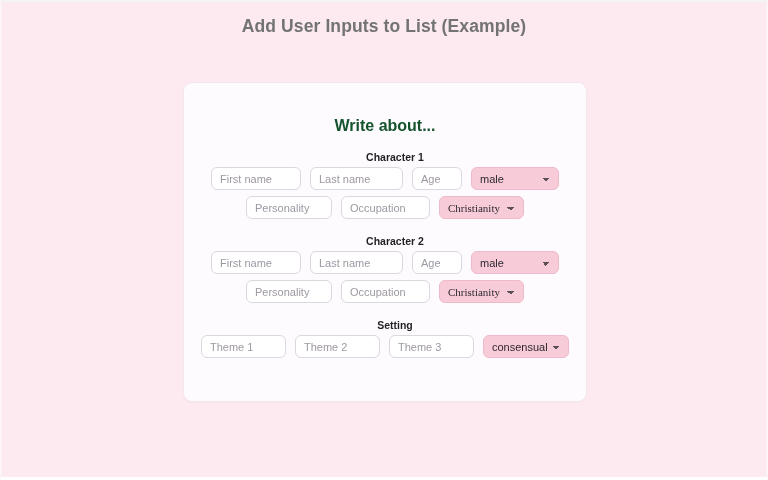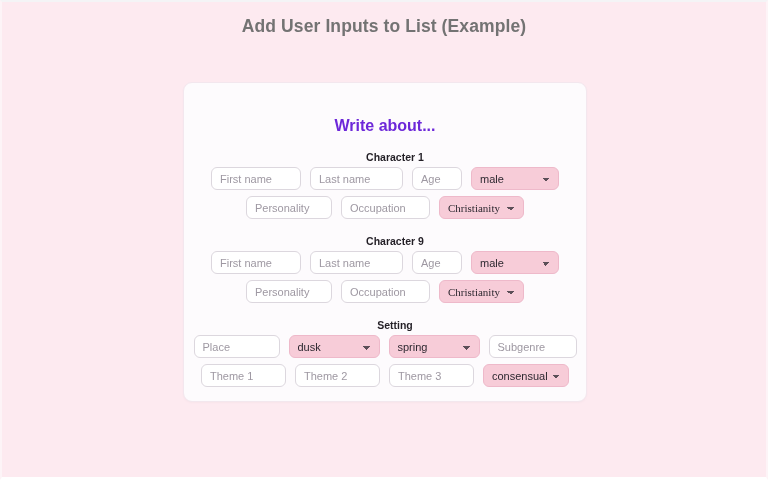--- a/index.html
+++ b/index.html
@@ -37,21 +37,21 @@
     box-sizing: border-box;
     background: #fdfbfd;
     border: 1px solid #f3e7ee;
     border-radius: 9px;
     box-shadow: 0 1px 2px rgba(180,150,165,0.07);
   }
   .card-title {
     text-align: center;
     font-size: 16px;
     font-weight: bold;
-    color: #6d28d9;
+    color: #14532d;
     margin-top: 34px;
   }
   .section-label {
     text-align: center;
     font-size: 10.5px;
     font-weight: bold;
     color: #231f26;
     margin-top: 16px;
     margin-bottom: 4px;
     padding-left: 20px;
@@ -126,40 +126,34 @@
           <input type="text" value="" class="fld w-first" placeholder="First name" style="">
           <input type="text" value="" class="fld w-last" placeholder="Last name" style="">
           <input type="text" value="" class="fld w-age" placeholder="Age" style="">
           <select class="fld w-gender"><option>male</option></select>
         </div>
         <div class="row">
           <input type="text" value="" class="fld w-pers" placeholder="Personality" style="">
           <input type="text" value="" class="fld w-occ" placeholder="Occupation" style="">
           <select class="fld w-rel"><option>Christianity</option></select>
         </div>
-        <div class="section-label">Character 9</div>
+        <div class="section-label">Character 2</div>
         <div class="row">
           <input type="text" value="" class="fld w-first" placeholder="First name" style="">
           <input type="text" value="" class="fld w-last" placeholder="Last name" style="">
           <input type="text" value="" class="fld w-age" placeholder="Age" style="">
           <select class="fld w-gender"><option>male</option></select>
         </div>
         <div class="row">
           <input type="text" value="" class="fld w-pers" placeholder="Personality" style="">
           <input type="text" value="" class="fld w-occ" placeholder="Occupation" style="">
           <select class="fld w-rel"><option>Christianity</option></select>
         </div>
         <div class="section-label">Setting</div>
         <div class="row">
-          <input type="text" value="" class="fld w-place" placeholder="Place" style="">
-          <select class="fld w-time"><option>dusk</option></select>
-          <select class="fld w-season"><option>spring</option></select>
-          <input type="text" value="" class="fld w-sub" placeholder="Subgenre" style="">
-        </div>
-        <div class="row">
           <input type="text" value="" class="fld w-theme" placeholder="Theme 1" style="">
           <input type="text" value="" class="fld w-theme" placeholder="Theme 2" style="">
           <input type="text" value="" class="fld w-theme" placeholder="Theme 3" style="">
           <select class="fld w-cons"><option>consensual</option></select>
         </div>
       </div>
   </div>
 
 </div>
 

